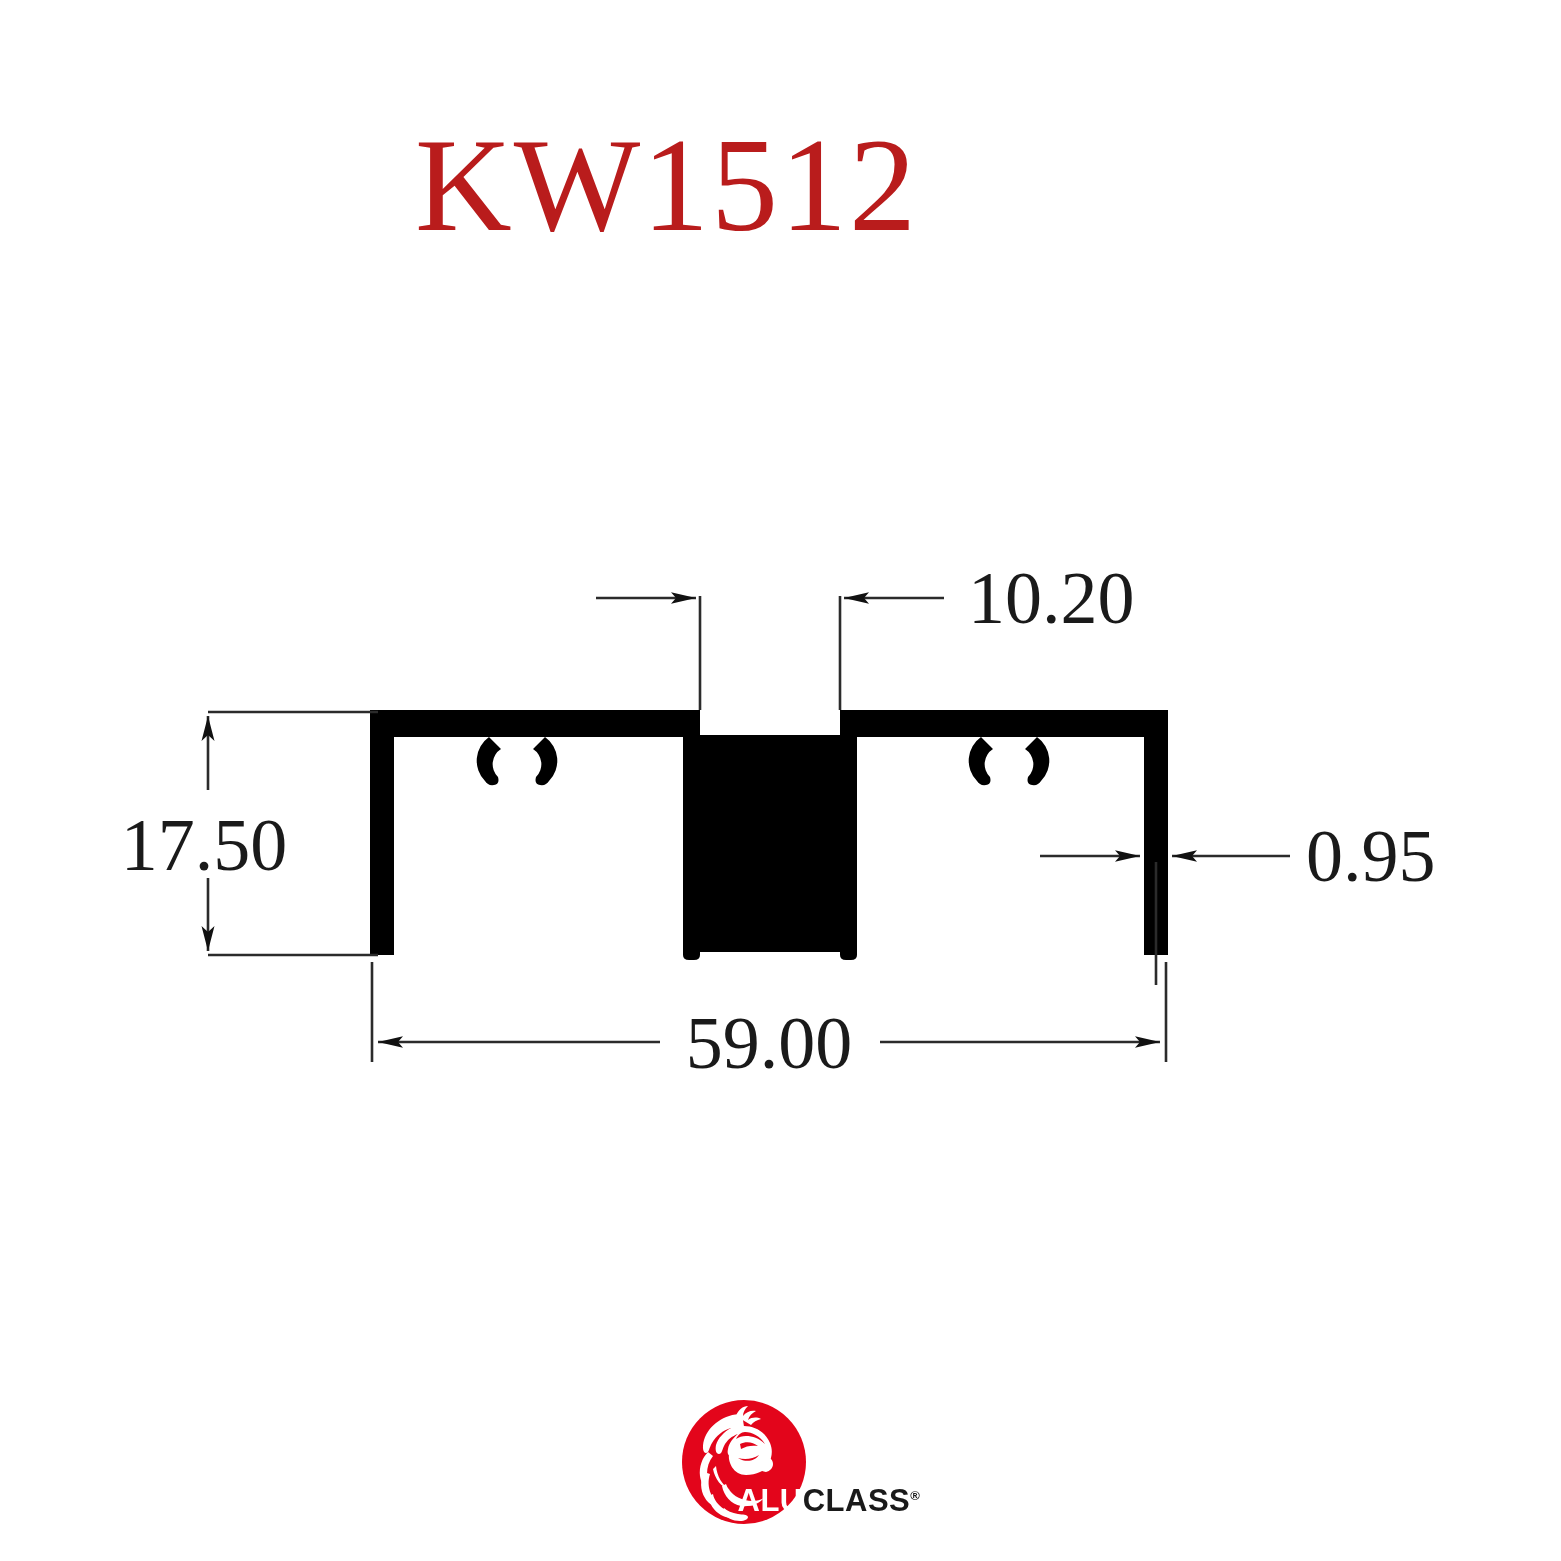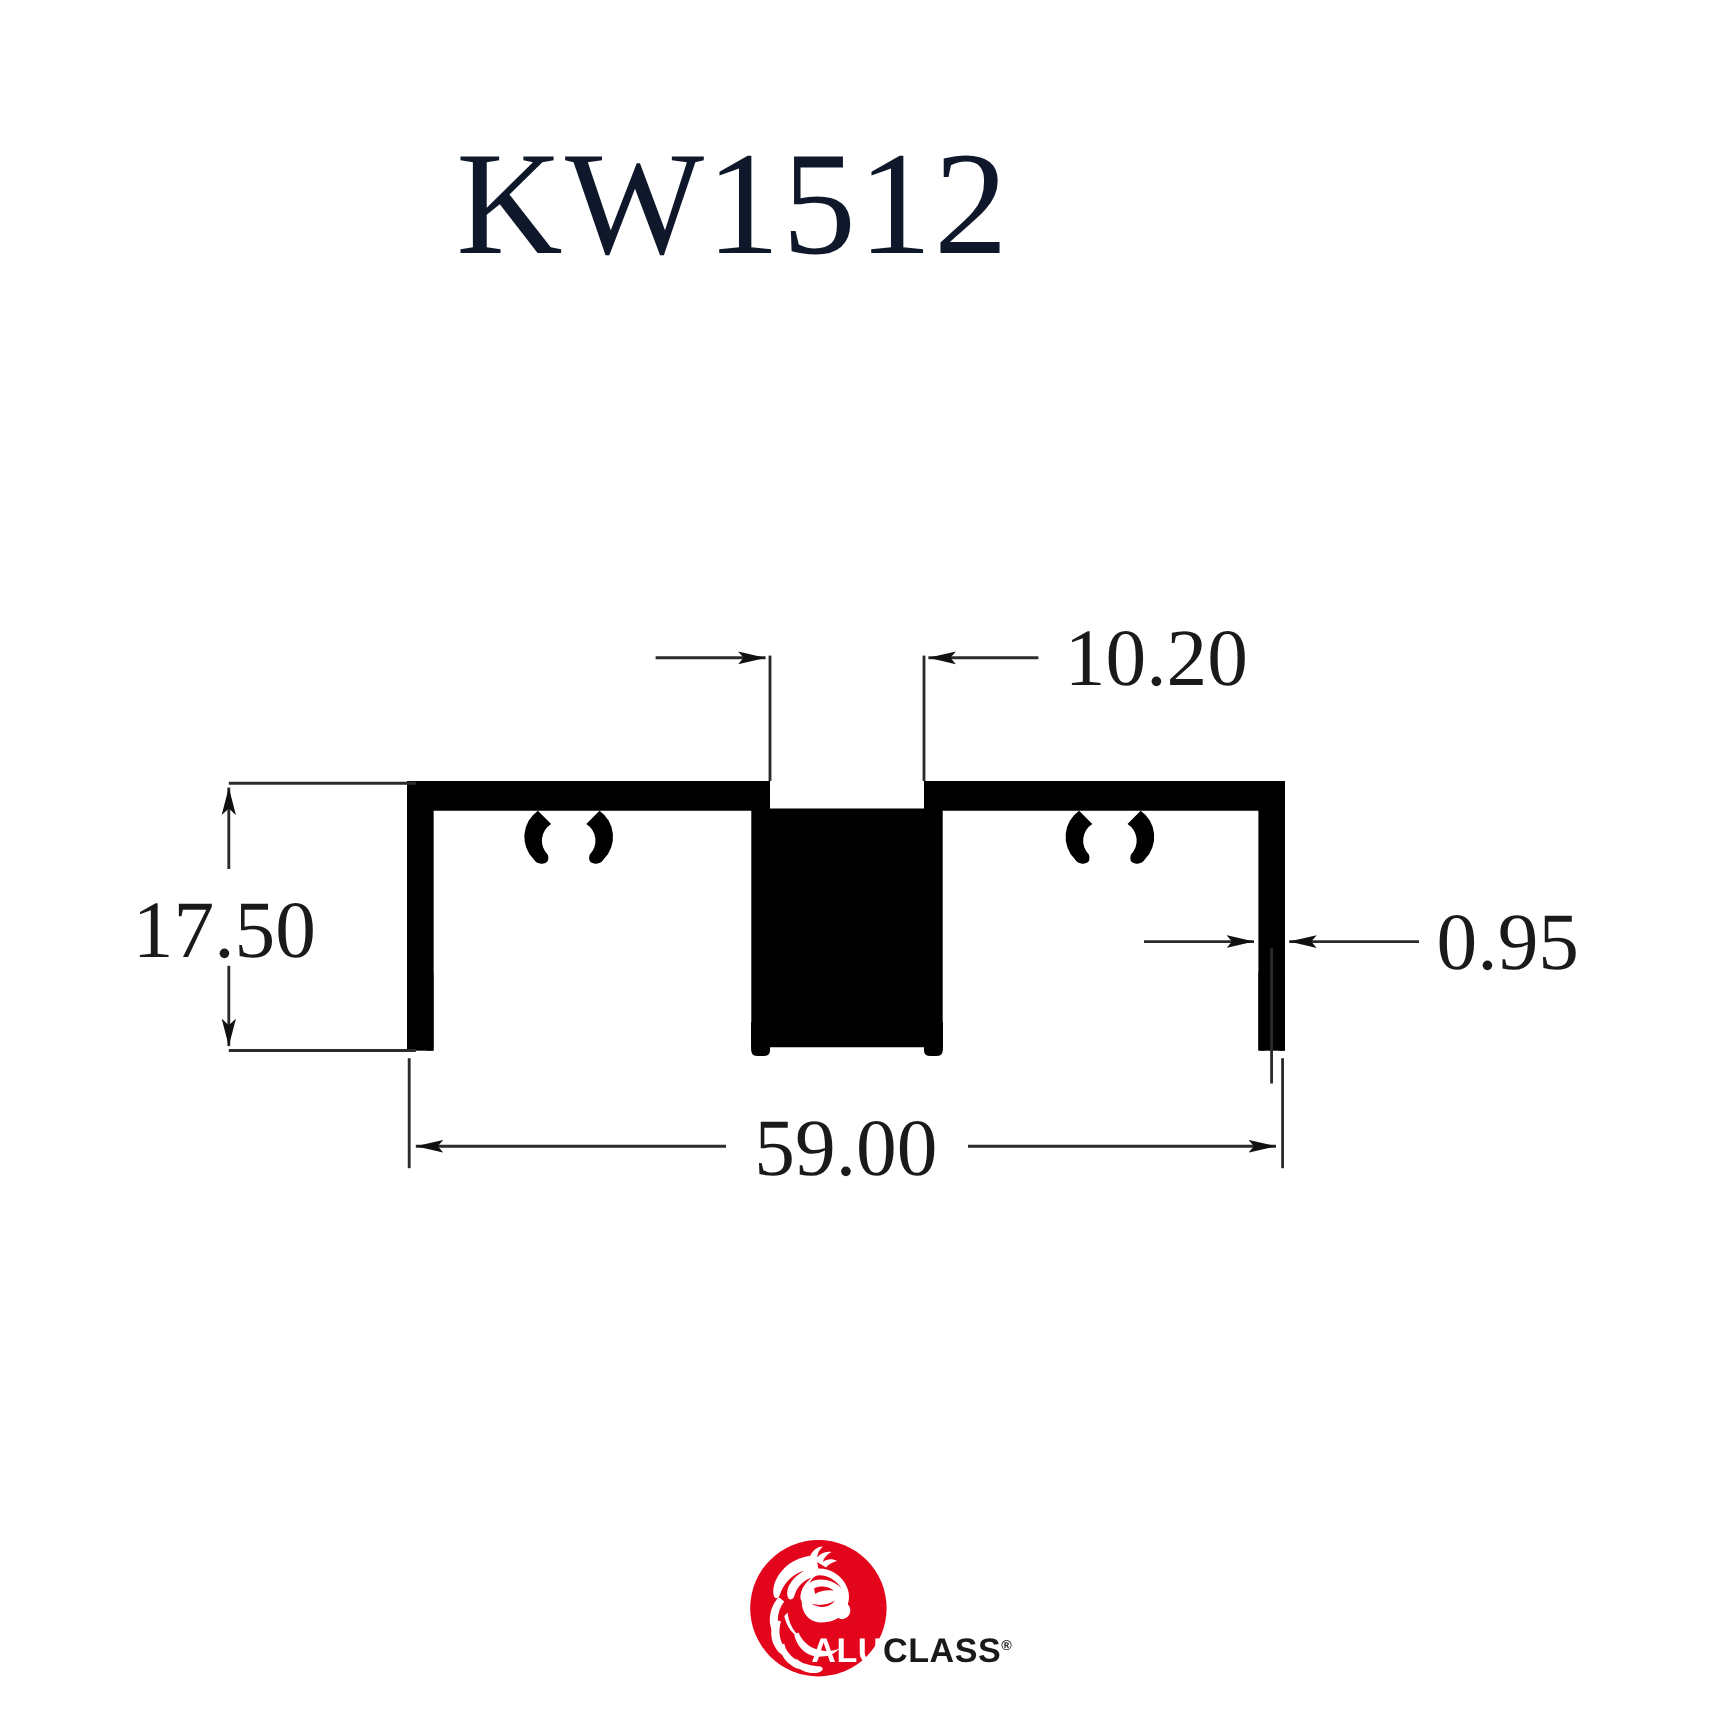--- a/index.html
+++ b/index.html
@@ -25,21 +25,21 @@
   #title {
     position: absolute;
     top: 118px;
     left: 0;
     width: 1333px;
     text-align: center;
     font-family: "Liberation Serif", serif;
     font-size: 134px;
     line-height: 1.0;
     letter-spacing: 2px;
-    color: #0f172a;
+    color: #b91c1c;
     font-weight: 400;
     user-select: none;
   }
 
   
   #drawing-wrap {
     position: absolute;
     left: 0;
     top: 0;
     width: 1561px;

